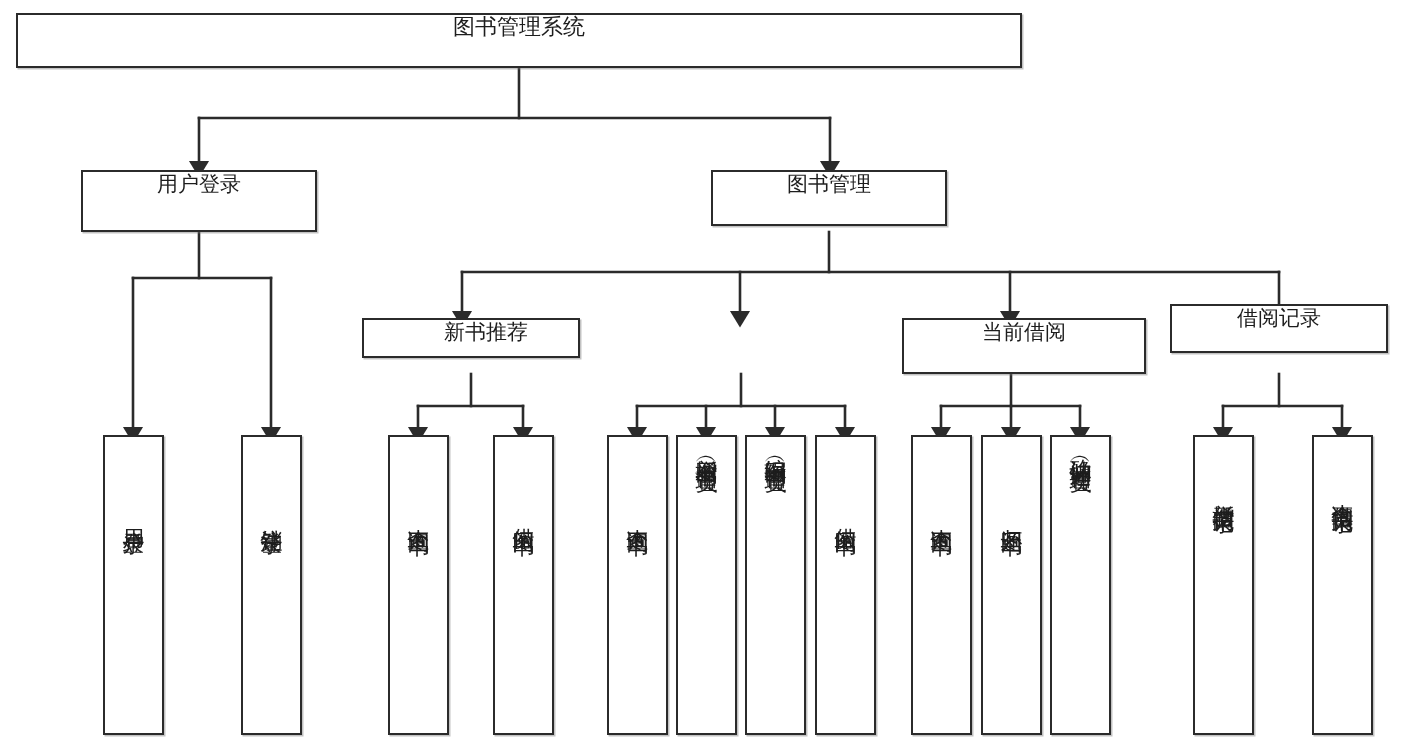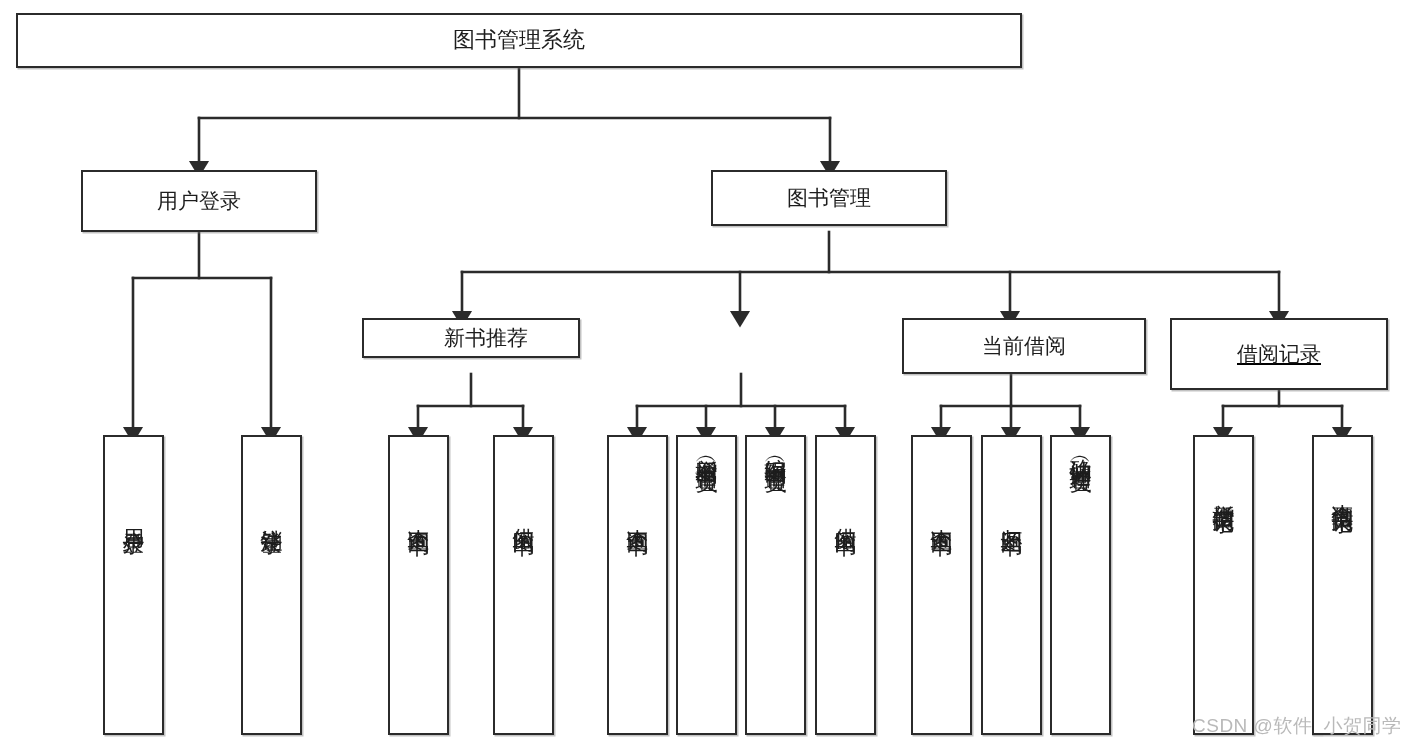--- a/index.html
+++ b/index.html
@@ -24,21 +24,21 @@
     width: 1405px;
     height: 747px;
     pointer-events: none;
   }
   .node {
     position: absolute;
     box-sizing: border-box;
     border: 2px solid #2b2b2b;
     background: #ffffff;
     display: flex;
-    align-items: center;
+    align-items: flex-start;
     justify-content: center;
     box-shadow: 1.5px 1.5px 0 rgba(120,120,120,0.45);
   }
   .node-label {
     color: #1d1d1d;
     text-align: center;
     white-space: nowrap;
     line-height: 1.12;
   }
   .node-root {
@@ -145,21 +145,21 @@
   <div class="node node-branch" style="left:711px; top:170px; width:236px; height:56px;">
     <span class="node-label">图书管理</span>
   </div>
 
   <div class="node node-branch" style="left:362px; top:318px; width:218px; height:40px;padding-left:30px;">
     <span class="node-label">新书推荐</span>
   </div>
   <div class="node node-branch" style="left:902px; top:318px; width:244px; height:56px;">
     <span class="node-label">当前借阅</span>
   </div>
-  <div class="node node-branch" style="left:1170px; top:318px; width:218px; height:72px;text-decoration:underline;">
+  <div class="node node-branch" style="left:1170px; top:304px; width:218px; height:49px;">
     <span class="node-label">借阅记录</span>
   </div>
 
   <div class="node node-leaf leaf-mid" style="left:103px; top:435px; width:61px; height:300px;">
     <span class="node-label">用户登录</span>
   </div>
   <div class="node node-leaf leaf-mid" style="left:241px; top:435px; width:61px; height:300px;">
     <span class="node-label">注销登录</span>
   </div>
 
@@ -193,15 +193,14 @@
     <span class="node-label">确认归还（管理员）</span>
   </div>
 
   <div class="node node-leaf leaf-mid2" style="left:1193px; top:435px; width:61px; height:300px;">
     <span class="node-label">新增借阅记录</span>
   </div>
   <div class="node node-leaf leaf-mid2" style="left:1312px; top:435px; width:61px; height:300px;">
     <span class="node-label">查询借阅记录</span>
   </div>
 
-  <div id="watermark">CSDN @软件_小贺同学</div>
 
 </div>
 
 </body></html>

